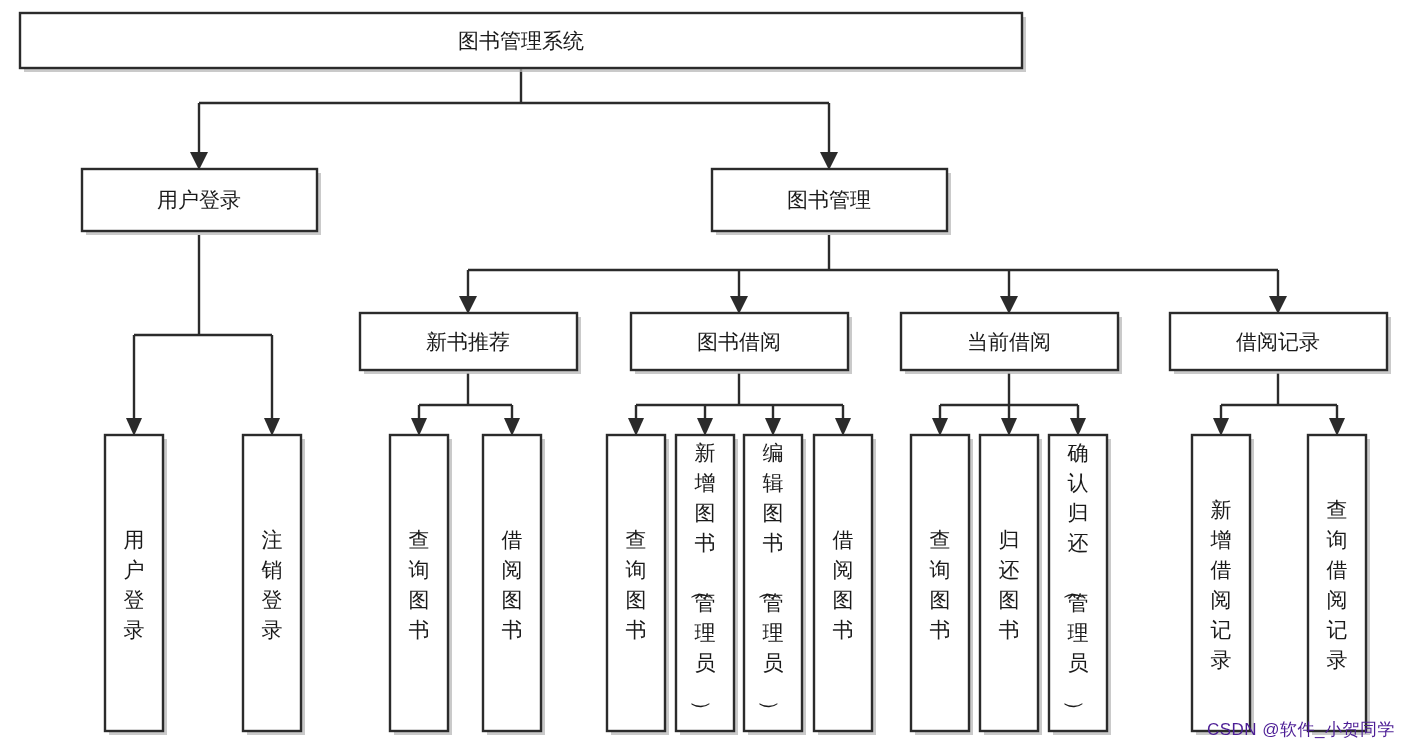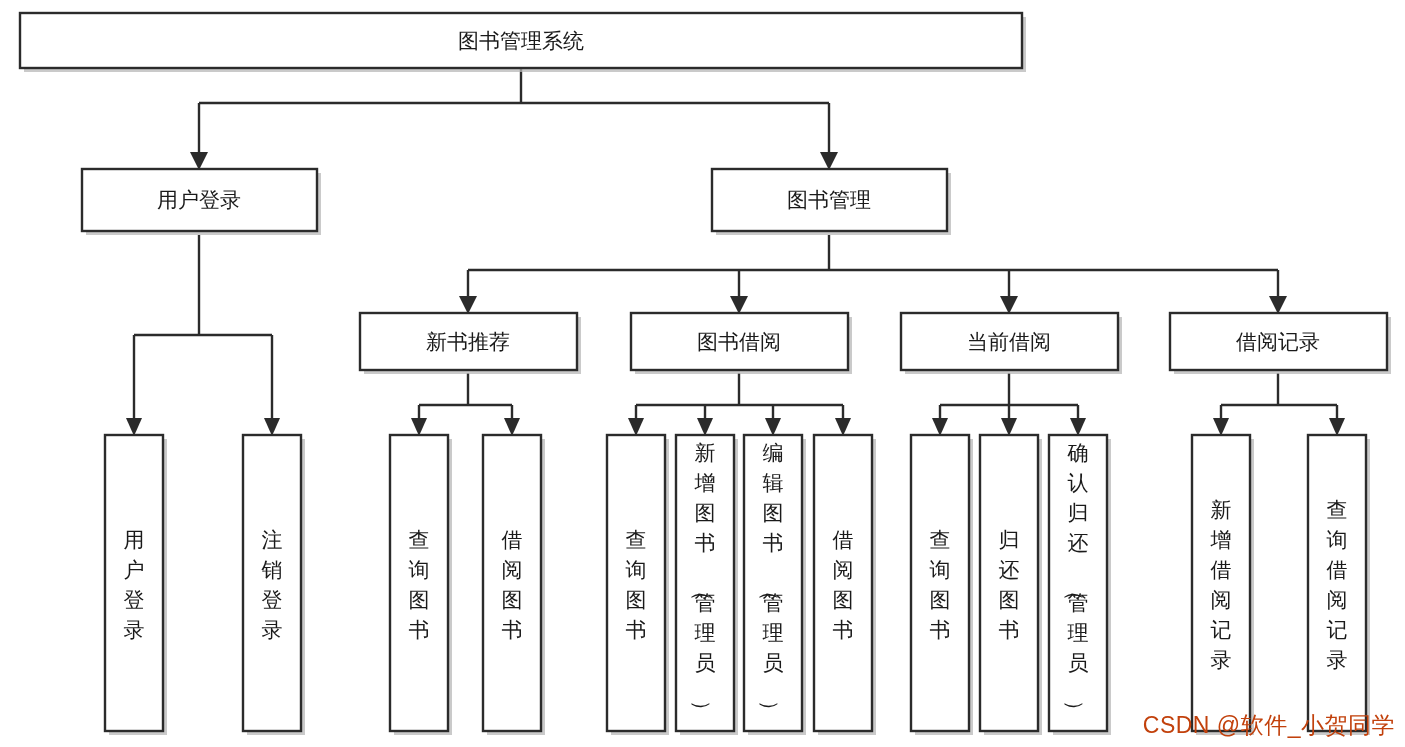--- a/index.html
+++ b/index.html
@@ -56,22 +56,22 @@
     font-family: "Liberation Sans", "DejaVu Sans", sans-serif;
     font-size: 21px;
     fill: #1a1a1a;
     text-anchor: middle;
   }
   .watermark {
     position: absolute;
     right: 10px;
     bottom: 6px;
     font-family: "Liberation Sans", "DejaVu Sans", sans-serif;
-    font-size: 23px;
-    color: #c2410c;
+    font-size: 17px;
+    color: #4c1d95;
     letter-spacing: 0.5px;
     white-space: nowrap;
     user-select: none;
   }
 </style>
 </head>
 <body>
 
 <div id="diagram-root">
   <svg class="diagram" viewBox="0 0 1405 747" xmlns="http://www.w3.org/2000/svg">

